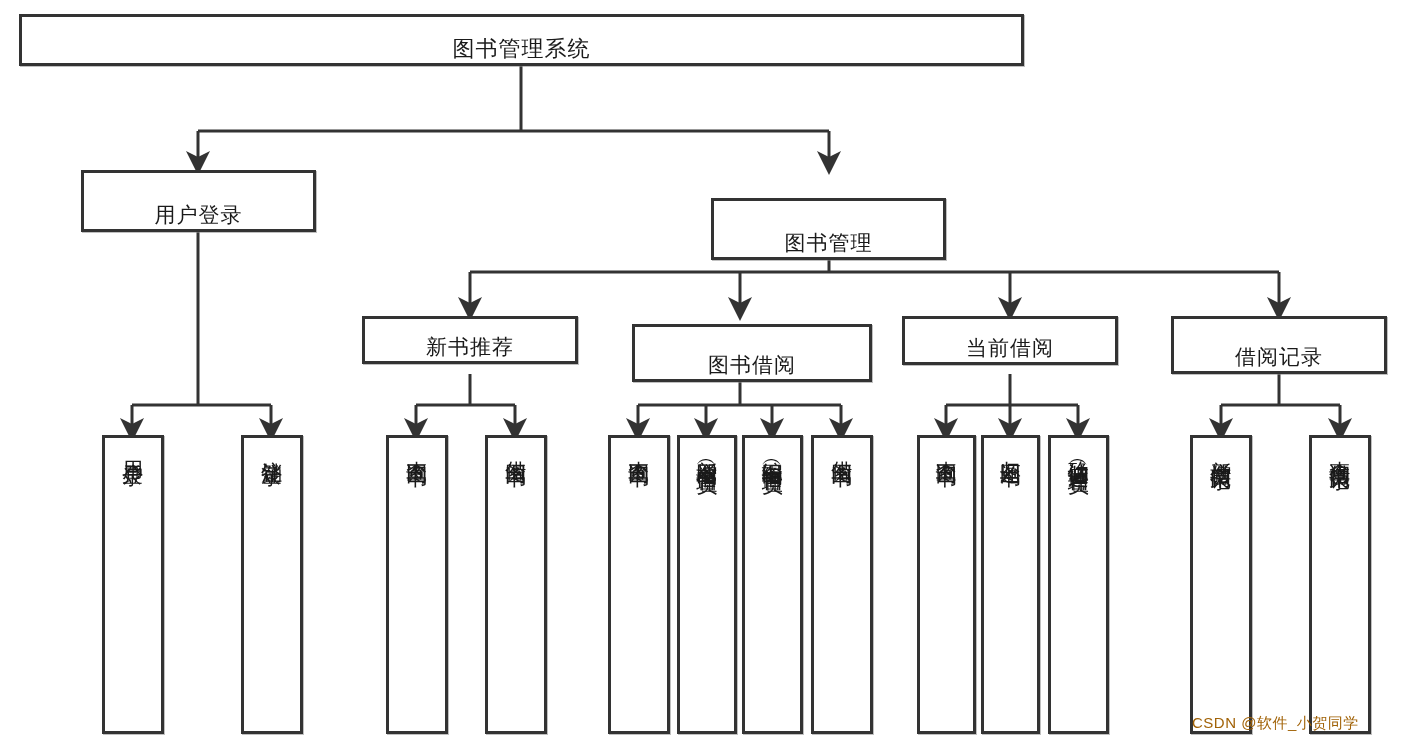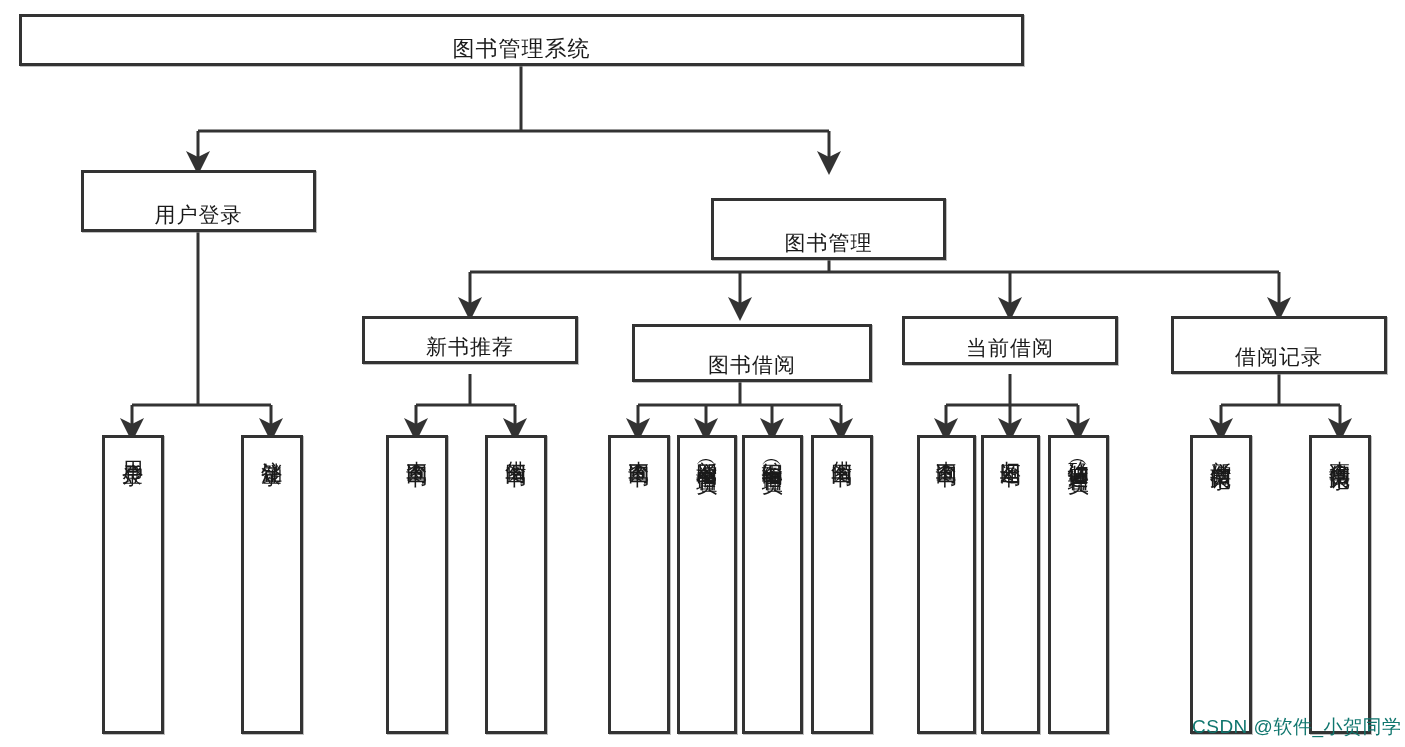--- a/index.html
+++ b/index.html
@@ -60,22 +60,22 @@
   .node.vert .label {
     writing-mode: vertical-rl;
     text-orientation: upright;
     font-size: 21px;
     line-height: 1.12;
     letter-spacing: 2px;
     max-height: 290px;
   }
   .watermark {
     position: absolute;
-    color: #0f766e;
-    font-size: 19px;
+    color: #a16207;
+    font-size: 15px;
     letter-spacing: 0.5px;
     white-space: nowrap;
     user-select: none;
   }
 </style>
 </head>
 <body>
 
 <div id="canvas">
 

